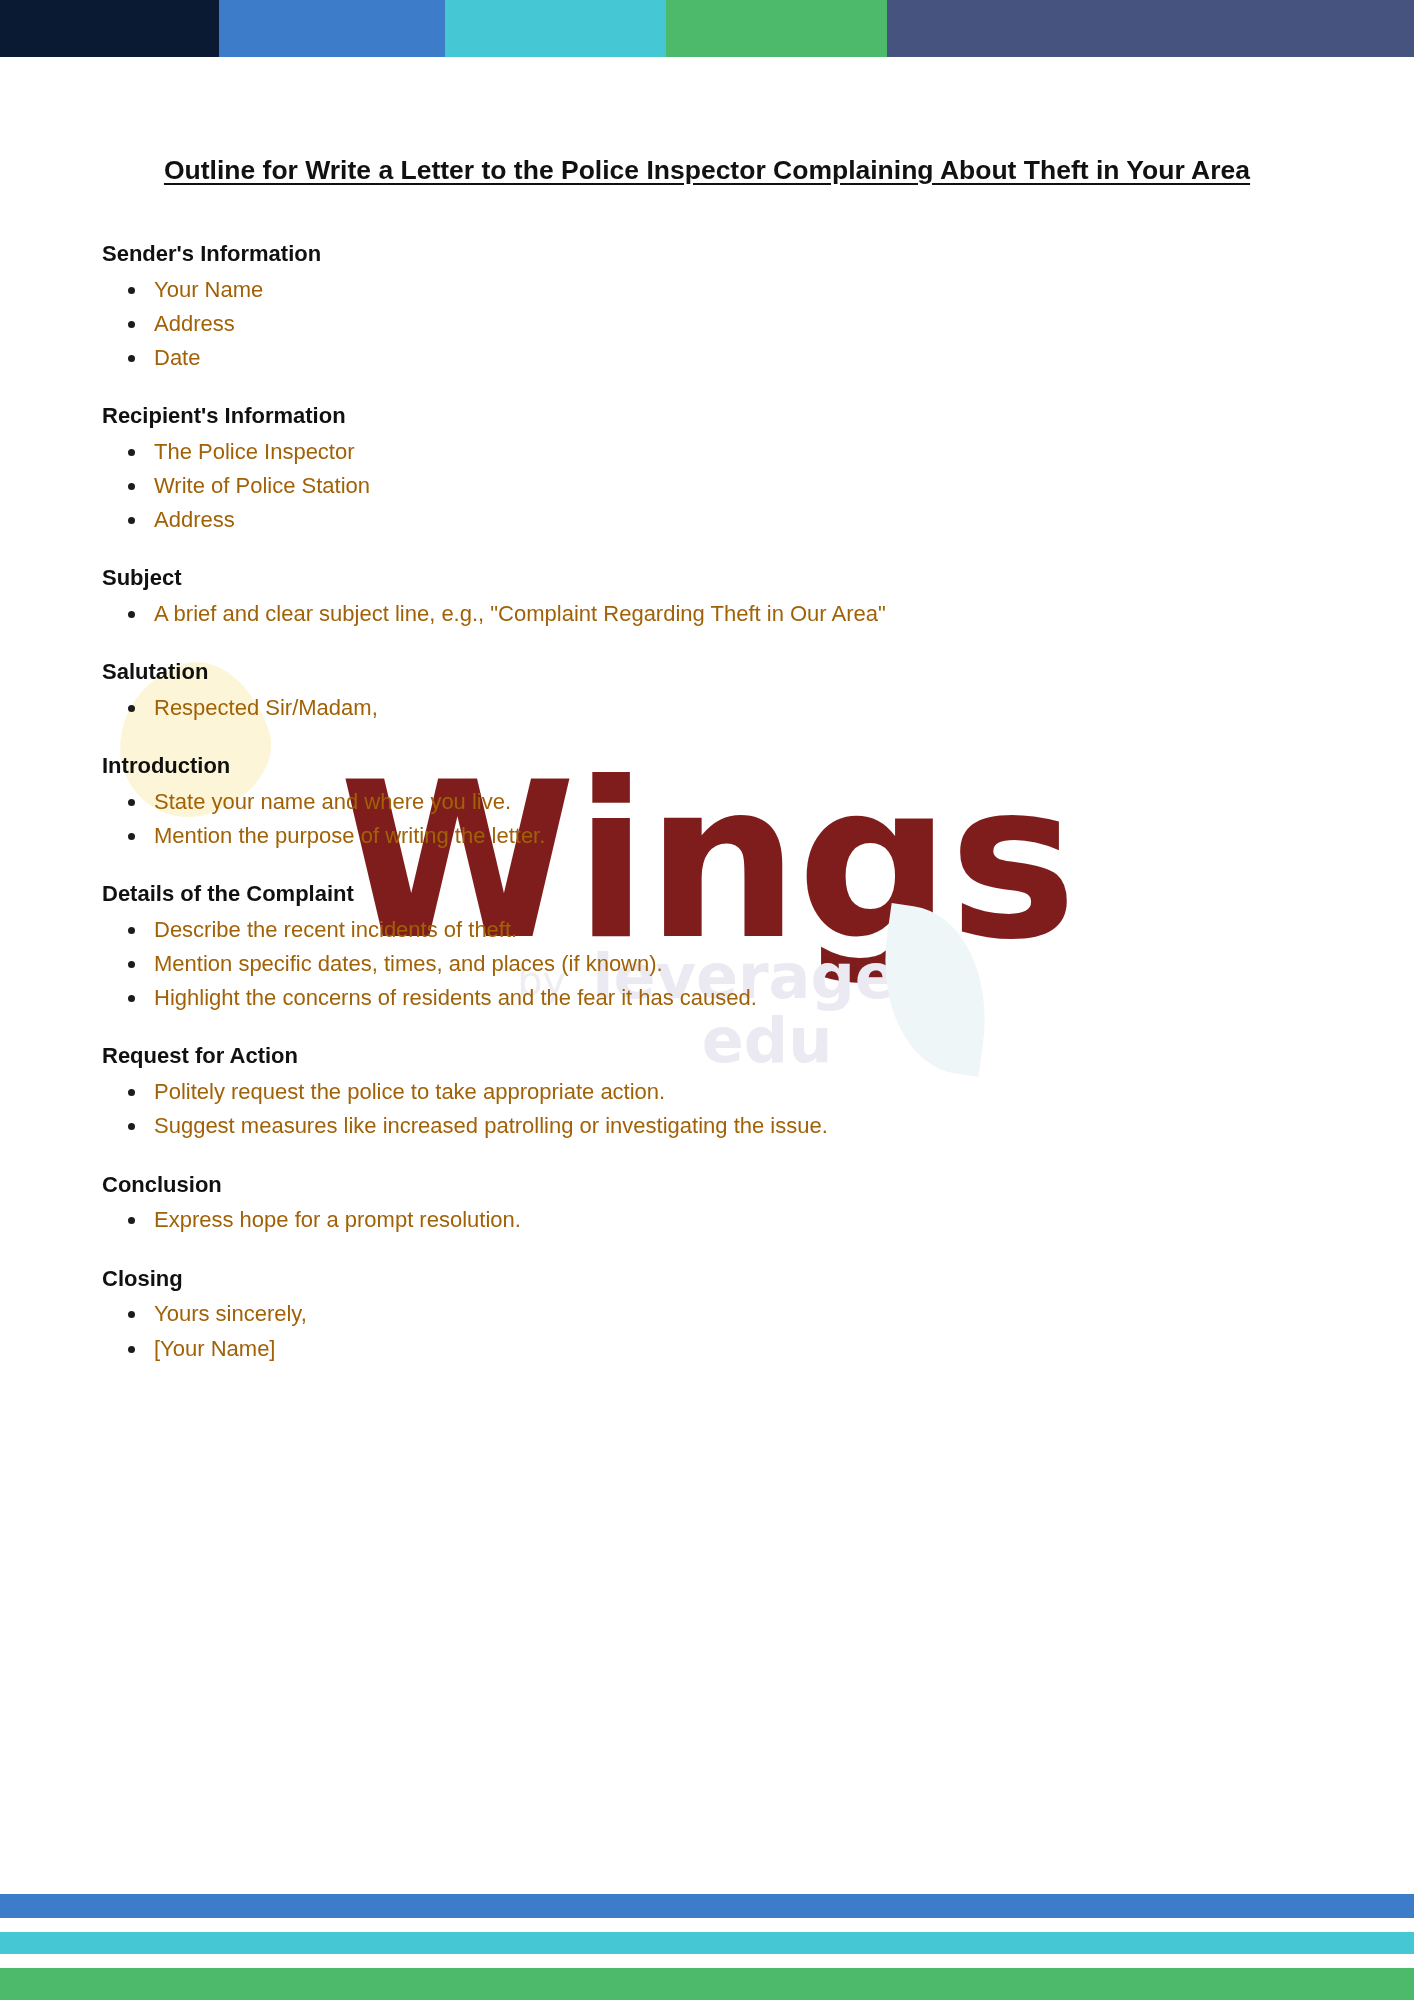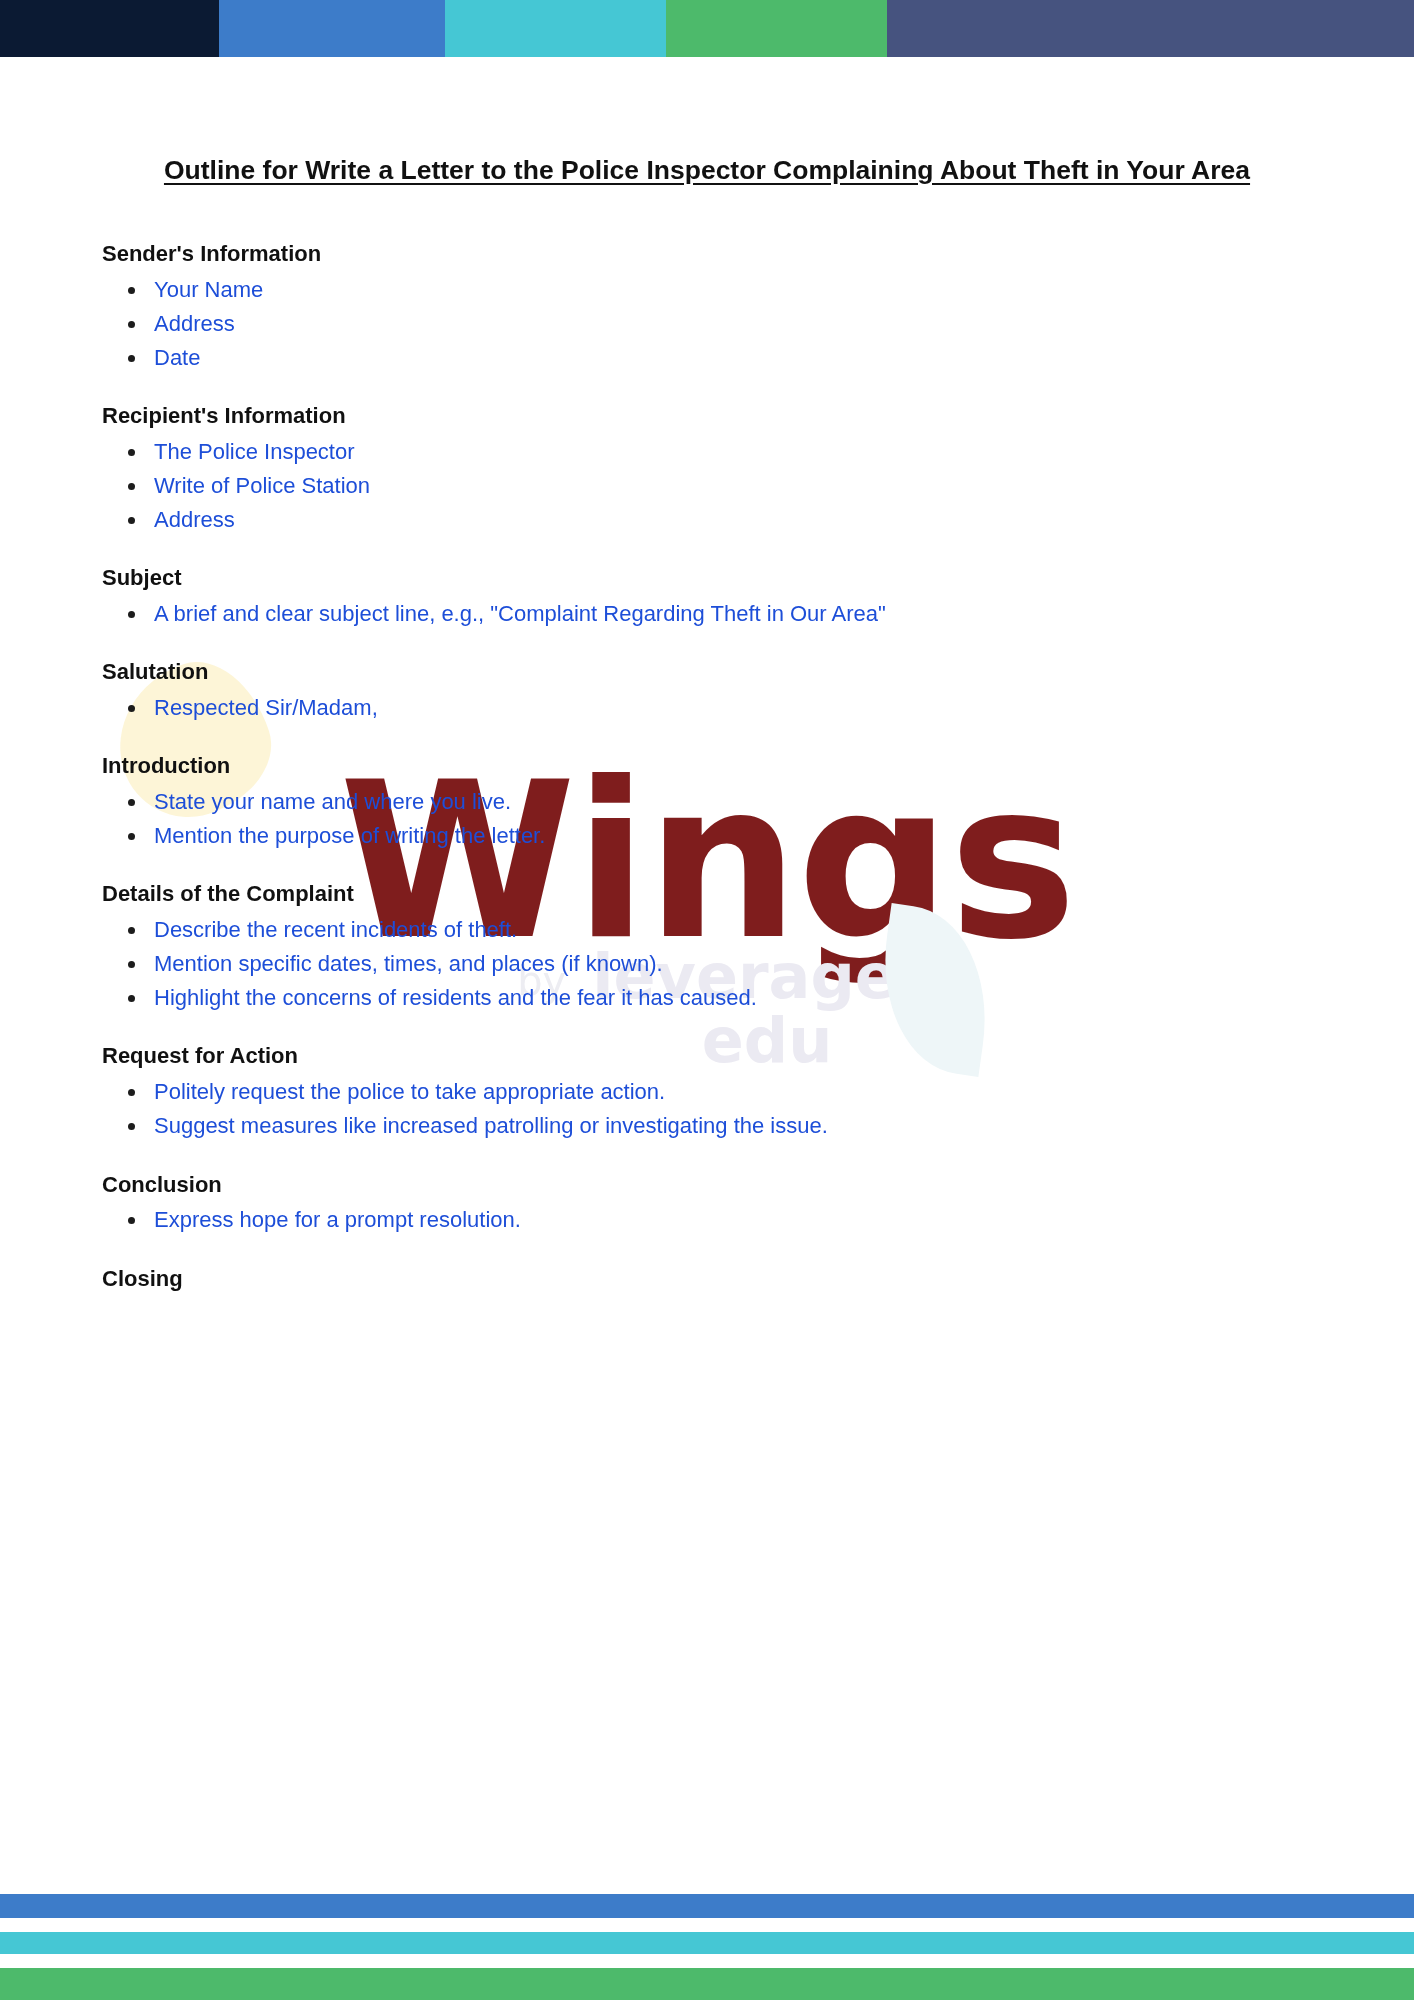--- a/index.html
+++ b/index.html
@@ -125,21 +125,21 @@
   }
   ul.sec-list {
     margin: 0;
     padding-left: 48px;
     list-style: none;
   }
   ul.sec-list li {
     position: relative;
     font-size: 22px;
     line-height: 1.46;
-    color: #1d4ed8;
+    color: #a16207;
     padding-left: 4px;
     margin: 0 0 2px 0;
   }
   ul.sec-list li::before {
     content: "";
     position: absolute;
     left: -22px;
     top: 13px;
     width: 7px;
     height: 7px;
@@ -236,20 +236,24 @@
         </ul>
       </div>
       <div class="section">
         <div class="sec-head">Conclusion</div>
         <ul class="sec-list">
           <li>Express hope for a prompt resolution.</li>
         </ul>
       </div>
       <div class="section">
         <div class="sec-head">Closing</div>
+        <ul class="sec-list">
+          <li>Yours sincerely,</li>
+          <li>[Your Name]</li>
+        </ul>
       </div>
     </div>
 </div>
 
 <div class="bottom-bars">
   <div class="bbar bbar-blue"></div>
   <div class="bbar bbar-gap1"></div>
   <div class="bbar bbar-teal"></div>
   <div class="bbar bbar-gap2"></div>
   <div class="bbar bbar-green"></div>

